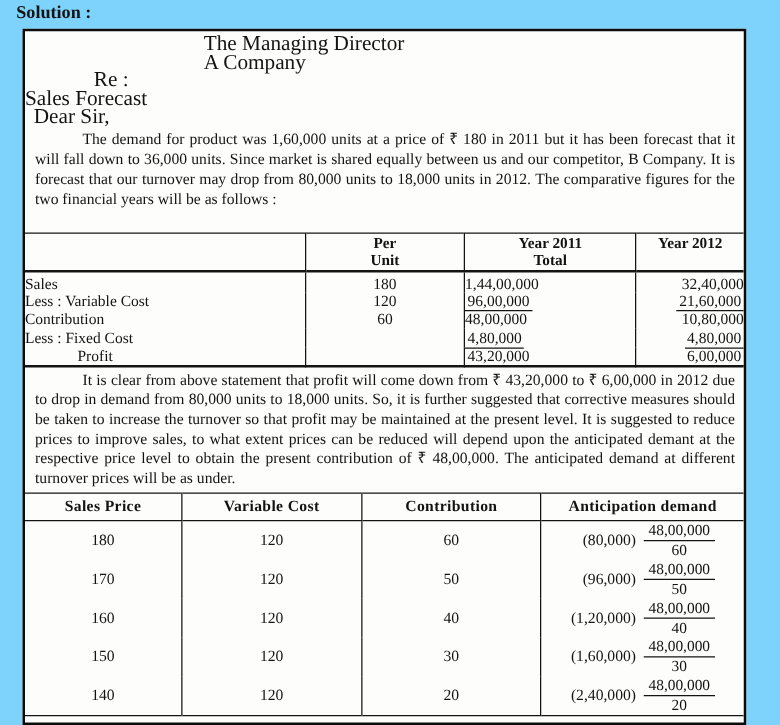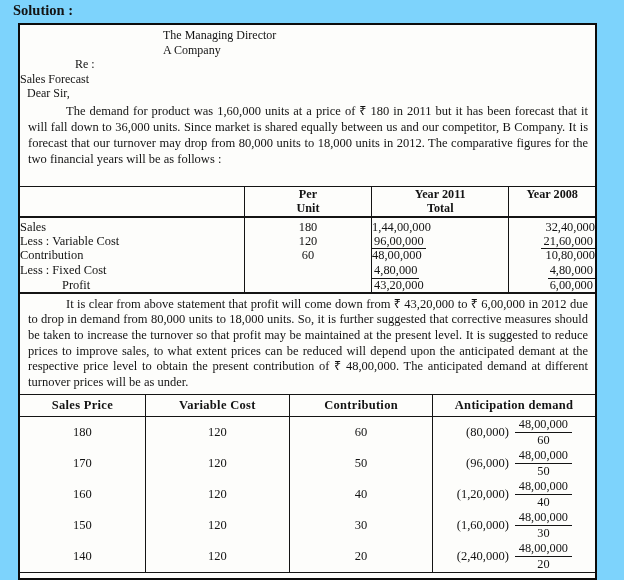--- a/index.html
+++ b/index.html
@@ -23,21 +23,21 @@
   .letter-box {
     position: absolute;
     left: 18px; top: 23px;
     width: 579px; height: 557px;
     border: 2.5px solid #0c0c0c;
     background: #fdfdfb;
     padding: 3px 0 0 0;
     overflow: hidden;
   }
   
-  .letterhead { font-size: 12px; line-height: 14.5px; }
+  .letterhead { font-size: 17px; line-height: 14.5px; }
   .recipient { margin-left: 143px; }
   .re-row { display: flex; flex-direction: column; }
   .re-label { margin-left: 55px; width: 88px; }
   .salutation { margin-left: 7px; }
   
   .para {
     font-size: 12.5px; line-height: 16px;
     text-align: justify;
     margin: 2px 7px 2px 8px;
     text-indent: 38px;
@@ -138,21 +138,21 @@
           <th></th>
           <th>
             <div>Per</div>
             <div>Unit</div>
           </th>
           <th>
             <div>Year 2011</div>
             <div>Total</div>
           </th>
           <th>
-            <div>Year 2008</div>
+            <div>Year 2012</div>
           </th>
         </tr>
       </thead>
       <tbody>
         <tr class="first-row">
           <td class="cell-lbl">Sales</td>
           <td class="cell-pu">180</td>
           <td class="cell-y1"><span>1,44,00,000</span></td>
           <td class="cell-y2"><span>32,40,000</span></td>
         </tr>

